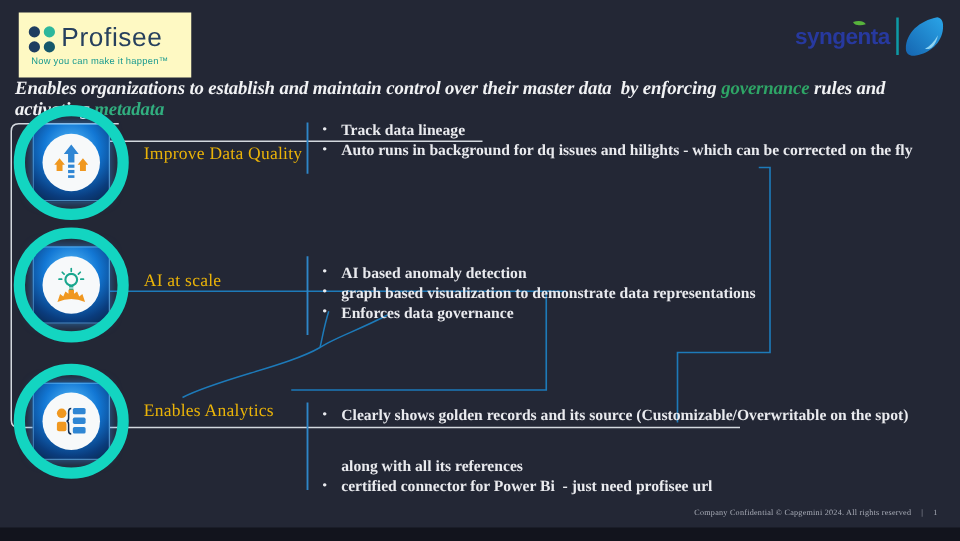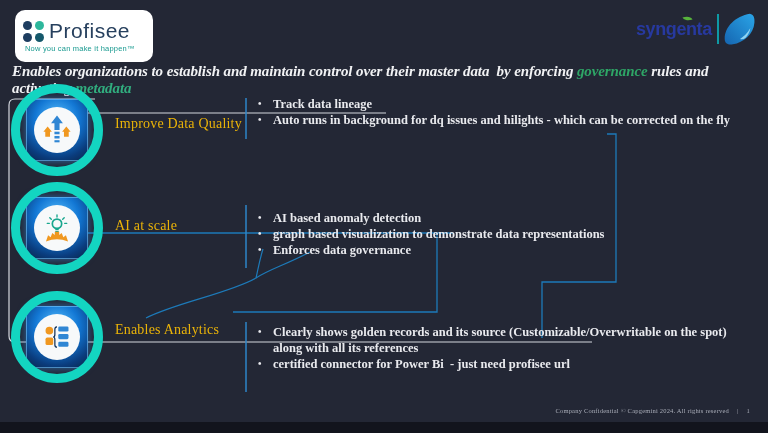--- a/index.html
+++ b/index.html
@@ -5,23 +5,22 @@
   * { margin:0; padding:0; box-sizing:border-box; }
   html,body { width:768px; height:433px; }
   .slide {
     position:relative; width:768px; height:433px; overflow:hidden;
     background:#232735;
     font-family:"Liberation Serif", serif;
   }
   
   .profisee-box {
     position:absolute; left:15px; top:10px; width:138px; height:52px;
-    background:#ffffff; display:flex; flex-direction:column; justify-content:center;
+    background:#fef9c3; display:flex; flex-direction:column; justify-content:center;
     padding:3px 6px 2px 8px;
-    border-radius:10px;
   }
   .profisee-row { display:flex; align-items:center; gap:5px; }
   .dot-grid { display:grid; grid-template-columns:9px 9px; grid-template-rows:9px 9px; gap:3px; }
   .dot { width:9px; height:9px; border-radius:50%; }
   .dot1 { background:#1e3d60; } .dot2 { background:#2db79c; }
   .dot3 { background:#1e3d60; } .dot4 { background:#15586b; }
   .profisee-name {
     font-family:"Liberation Sans", sans-serif; font-size:21px; font-weight:400;
     color:#27405e; letter-spacing:.5px; line-height:22px;
   }
@@ -75,21 +74,21 @@
   
   .bullets { position:absolute; left:256px; list-style:none; }
   .bullets-1 { top:96px; } .bullets-2 { top:210px; } .bullets-3 { top:324px; }
   .bullets li {
     position:relative; padding-left:17px; font-size:12.5px; line-height:16px;
     color:#e9eaee; white-space:pre;font-weight:bold;
   }
   .bullets li::before {
     content:"•"; position:absolute; left:2px; top:0; font-size:10px; color:#e9eaee;
   }
-  .bullets li.cont { padding-left:17px; }
+  .bullets li.cont { padding-left:17px;margin-top:25px; }
   .bullets li.cont::before { content:""; }
   
   .footer {
     position:absolute; right:18px; top:407px; display:flex; align-items:center; gap:8px;
     font-size:6.5px; color:#a9adb8; letter-spacing:.2px;
   }
   .bottom-bar { position:absolute; left:0; bottom:0; width:768px; height:11px; background:#12141d; }
 </style>
 </head>
 <body>

